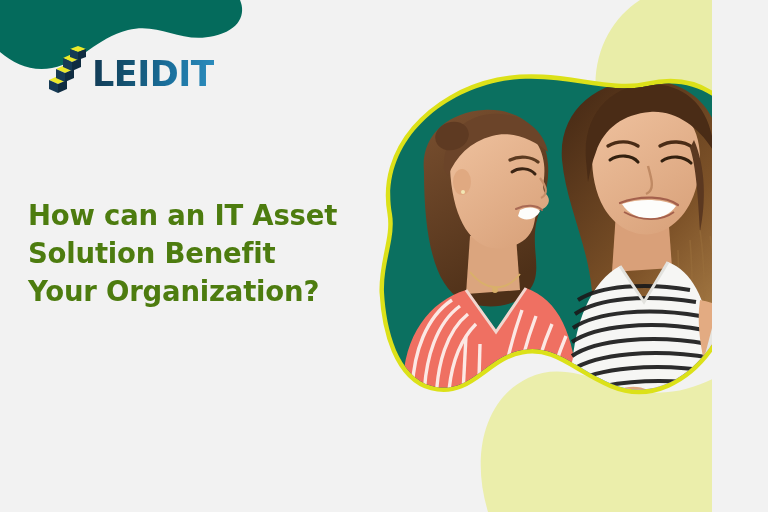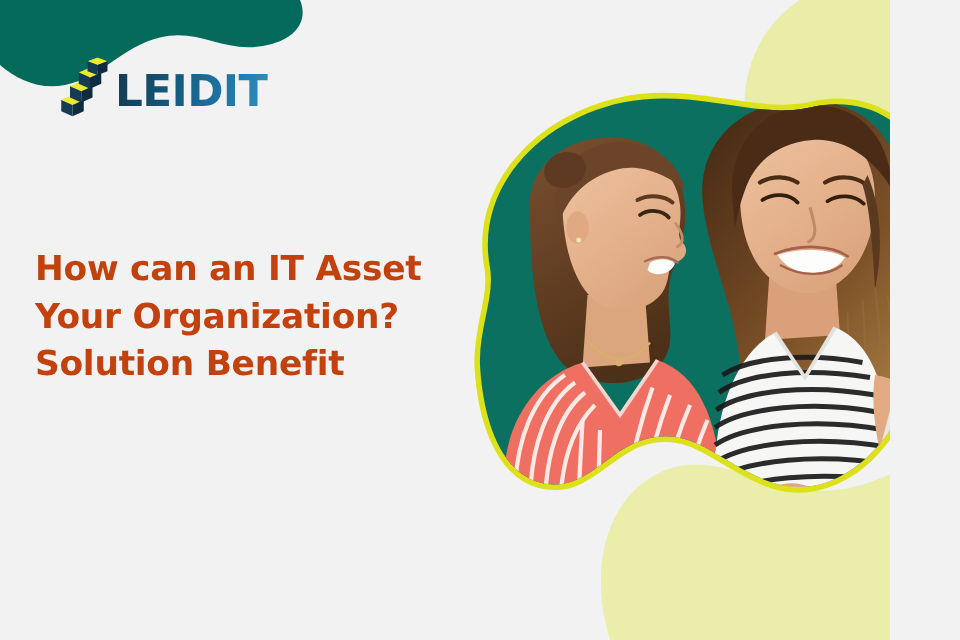--- a/index.html
+++ b/index.html
@@ -30,21 +30,21 @@
   }
 
   
   .headline{
     position:absolute;left:28px;top:178px;width:360px;
     font-family:"DejaVu Sans",sans-serif;
     font-weight:700;
     font-size:27.5px;
     line-height:38px;
     letter-spacing:-0.2px;
-    color:#c2410c;
+    color:#4d7c0f;
   }
   .headline .ln{display:block;white-space:nowrap;}
 </style>
 </head>
 <body>
 
 <div class="banner">
 
   <svg class="layer" viewBox="0 0 768 512" preserveAspectRatio="none">
     <defs>
@@ -276,17 +276,17 @@
         <path fill="#ecea2a" d="M 23 3 L 31 0 L 39 3 L 31 6 Z"></path>
         <path fill="#163b55" d="M 23 3 L 31 6 L 31 14 L 23 11 Z"></path>
         <path fill="#0f2c41" d="M 31 6 L 39 3 L 39 11 L 31 14 Z"></path>
       </g>
     </svg>
     <span class="logo-word">LEIDIT</span>
   </div>
 
   <h1 class="headline">
     <span class="ln">How can an IT Asset</span>
+    <span class="ln">Solution Benefit</span>
     <span class="ln">Your Organization?</span>
-    <span class="ln">Solution Benefit</span>
   </h1>
 
 </div>
 
 </body></html>

